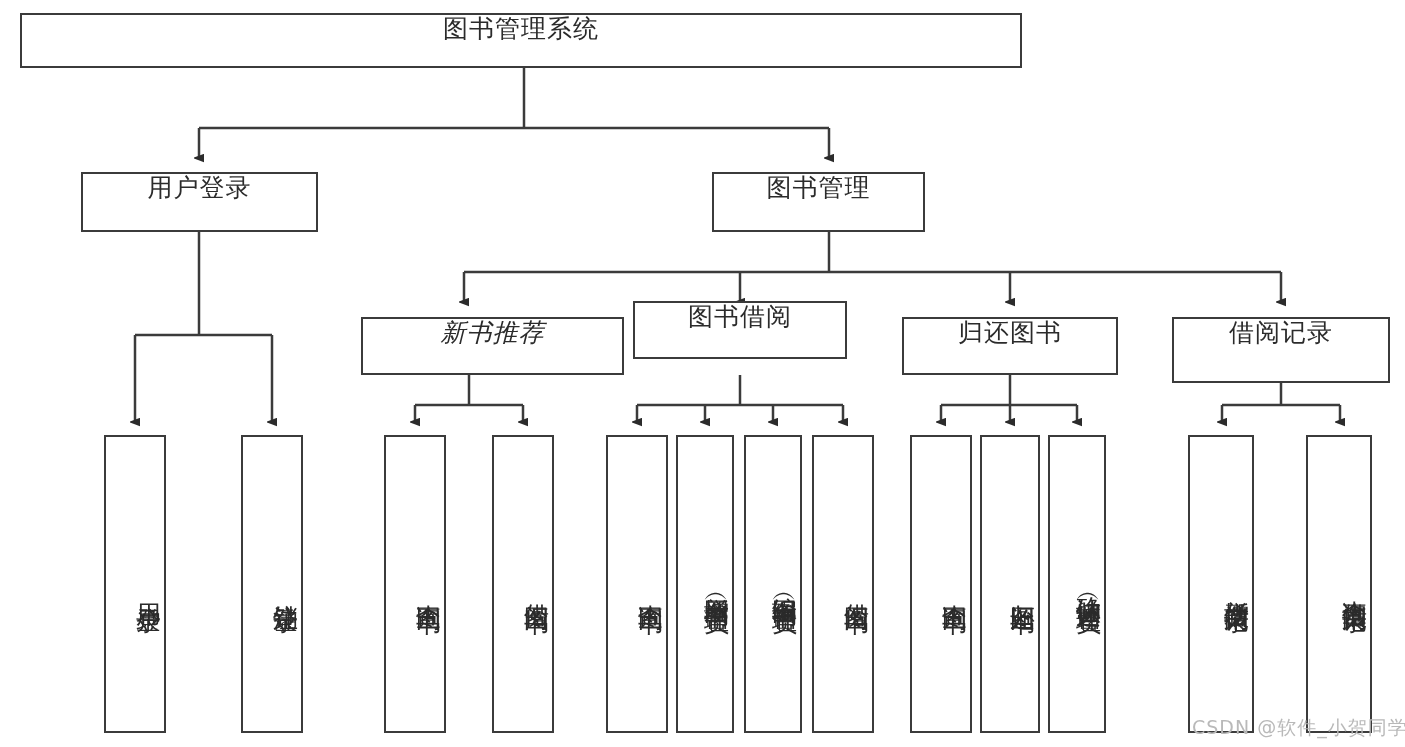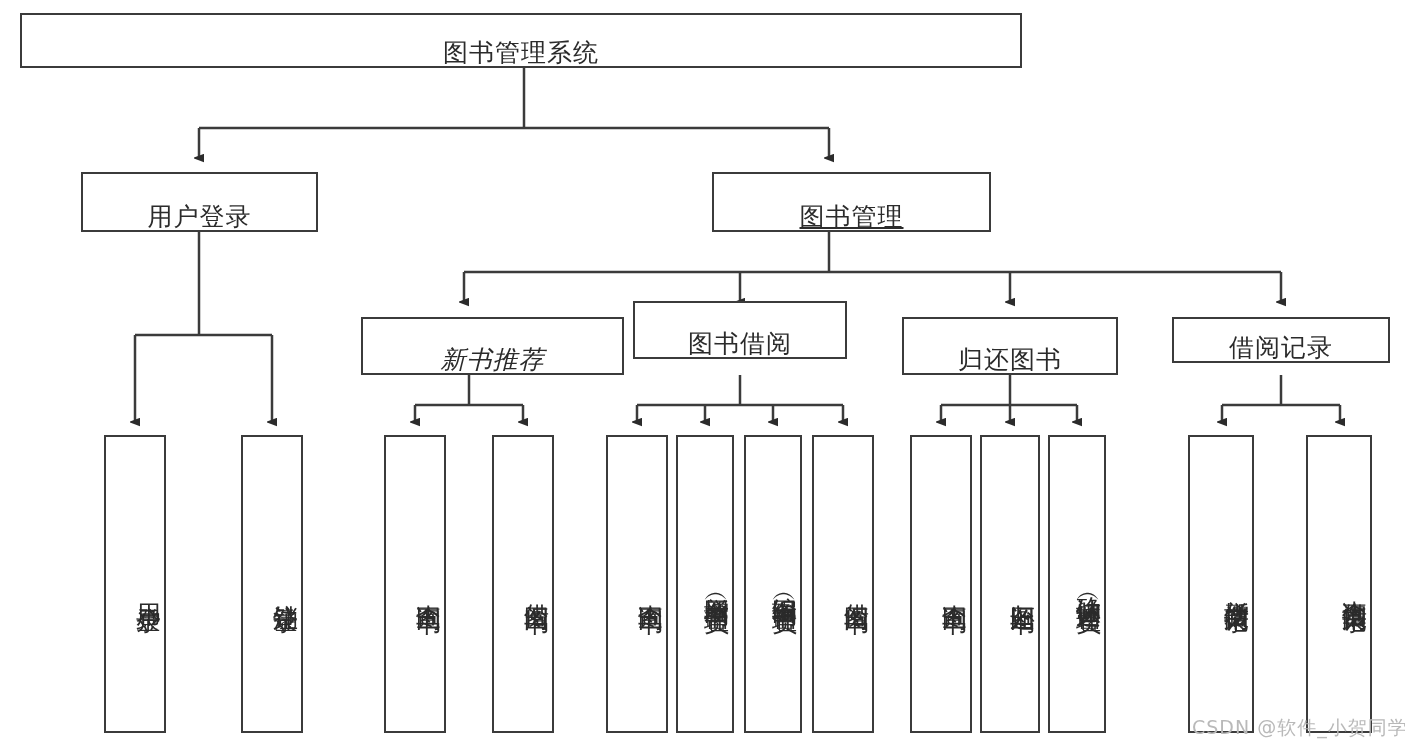--- a/index.html
+++ b/index.html
@@ -13,21 +13,21 @@
   }
   #diagram{
     position:absolute;left:0;top:0;width:1405px;height:747px;
   }
   .node{
     position:absolute;
     box-sizing:border-box;
     background:#ffffff;
     border:2.5px solid #3b3b3b;
     display:flex;
-    align-items:flex-end;
+    align-items:flex-start;
     justify-content:center;
     color:#2b2b2b;
   }
   .node.horiz{
     font-size:25px;
     line-height:1.1;
     letter-spacing:1px;
   }
   .node.vert{
     writing-mode:vertical-rl;
@@ -103,34 +103,34 @@
   </g>
 </svg>
 
 <div class="node horiz" style="left:20px;top:13px;width:1002px;height:55px;">
   <span>图书管理系统</span>
 </div>
 
 <div class="node horiz" style="left:81px;top:172px;width:237px;height:60px;">
   <span>用户登录</span>
 </div>
-<div class="node horiz" style="left:712px;top:172px;width:279px;height:60px;text-decoration:underline;">
+<div class="node horiz" style="left:712px;top:172px;width:213px;height:60px;">
   <span>图书管理</span>
 </div>
 
 <div class="node horiz" style="left:361px;top:317px;width:263px;height:58px;font-style:italic;">
   <span>新书推荐</span>
 </div>
 <div class="node horiz" style="left:633px;top:301px;width:214px;height:58px;">
   <span>图书借阅</span>
 </div>
 <div class="node horiz" style="left:902px;top:317px;width:216px;height:58px;">
   <span>归还图书</span>
 </div>
-<div class="node horiz" style="left:1172px;top:317px;width:218px;height:46px;">
+<div class="node horiz" style="left:1172px;top:317px;width:218px;height:66px;">
   <span>借阅记录</span>
 </div>
 
 <div class="node vert" style="left:104px;top:435px;width:62px;height:298px;">
   <span>用户登录</span>
 </div>
 <div class="node vert" style="left:241px;top:435px;width:62px;height:298px;">
   <span>注销登录</span>
 </div>
 

